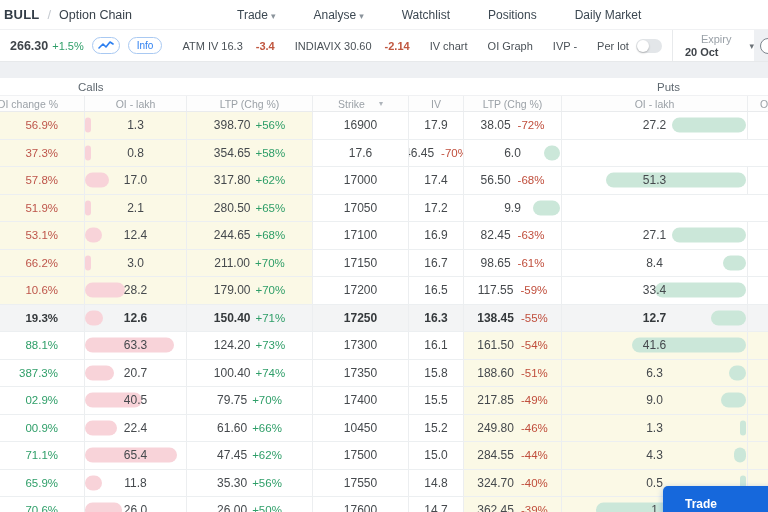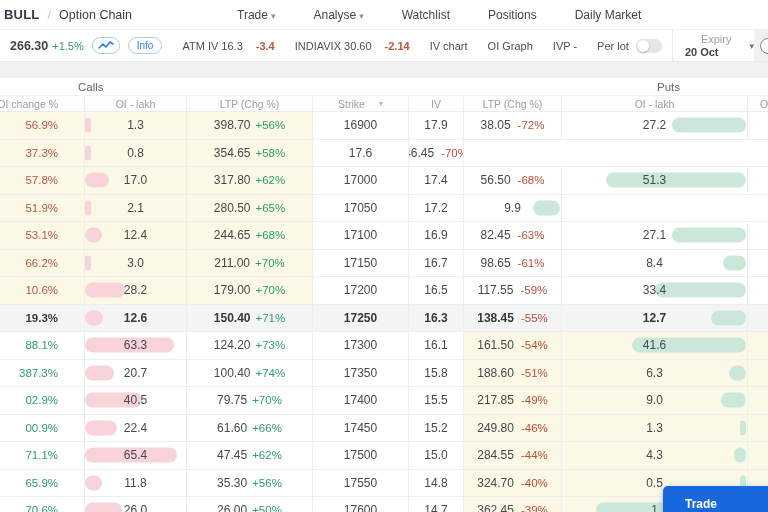--- a/index.html
+++ b/index.html
@@ -209,20 +209,24 @@
               <span class="val">354.65</span>
               <span class="ltp-pct-up val">+58%</span>
             </div>
             <div class="cell">
               <span class="val">17.6</span>
             </div>
             <div class="cell">
               <span class="val">46.45</span>
               <span class="ltp-pct-dn val">-70%</span>
             </div>
+            <div class="cell">
+              <span class="bar put" style="width:16.38px"></span>
+              <span class="val">6.0</span>
+            </div>
             <div class="cell chg-put"></div>
           </div>
           <div class="trow">
             <div class="cell chg-call yellow c-red">
               <span class="val">57.8%</span>
             </div>
             <div class="cell yellow">
               <span class="bar call" style="width:23.97px"></span>
               <span class="val">17.0</span>
             </div>
@@ -472,21 +476,21 @@
             </div>
             <div class="cell">
               <span class="bar call" style="width:31.583999999999996px"></span>
               <span class="val">22.4</span>
             </div>
             <div class="cell">
               <span class="val">61.60</span>
               <span class="ltp-pct-up val">+66%</span>
             </div>
             <div class="cell">
-              <span class="val">17450</span>
+              <span class="val">10450</span>
             </div>
             <div class="cell">
               <span class="val">15.2</span>
             </div>
             <div class="cell yellow">
               <span class="val">249.80</span>
               <span class="ltp-pct-dn val">-46%</span>
             </div>
             <div class="cell yellow">
               <span class="bar put" style="width:6px"></span>

